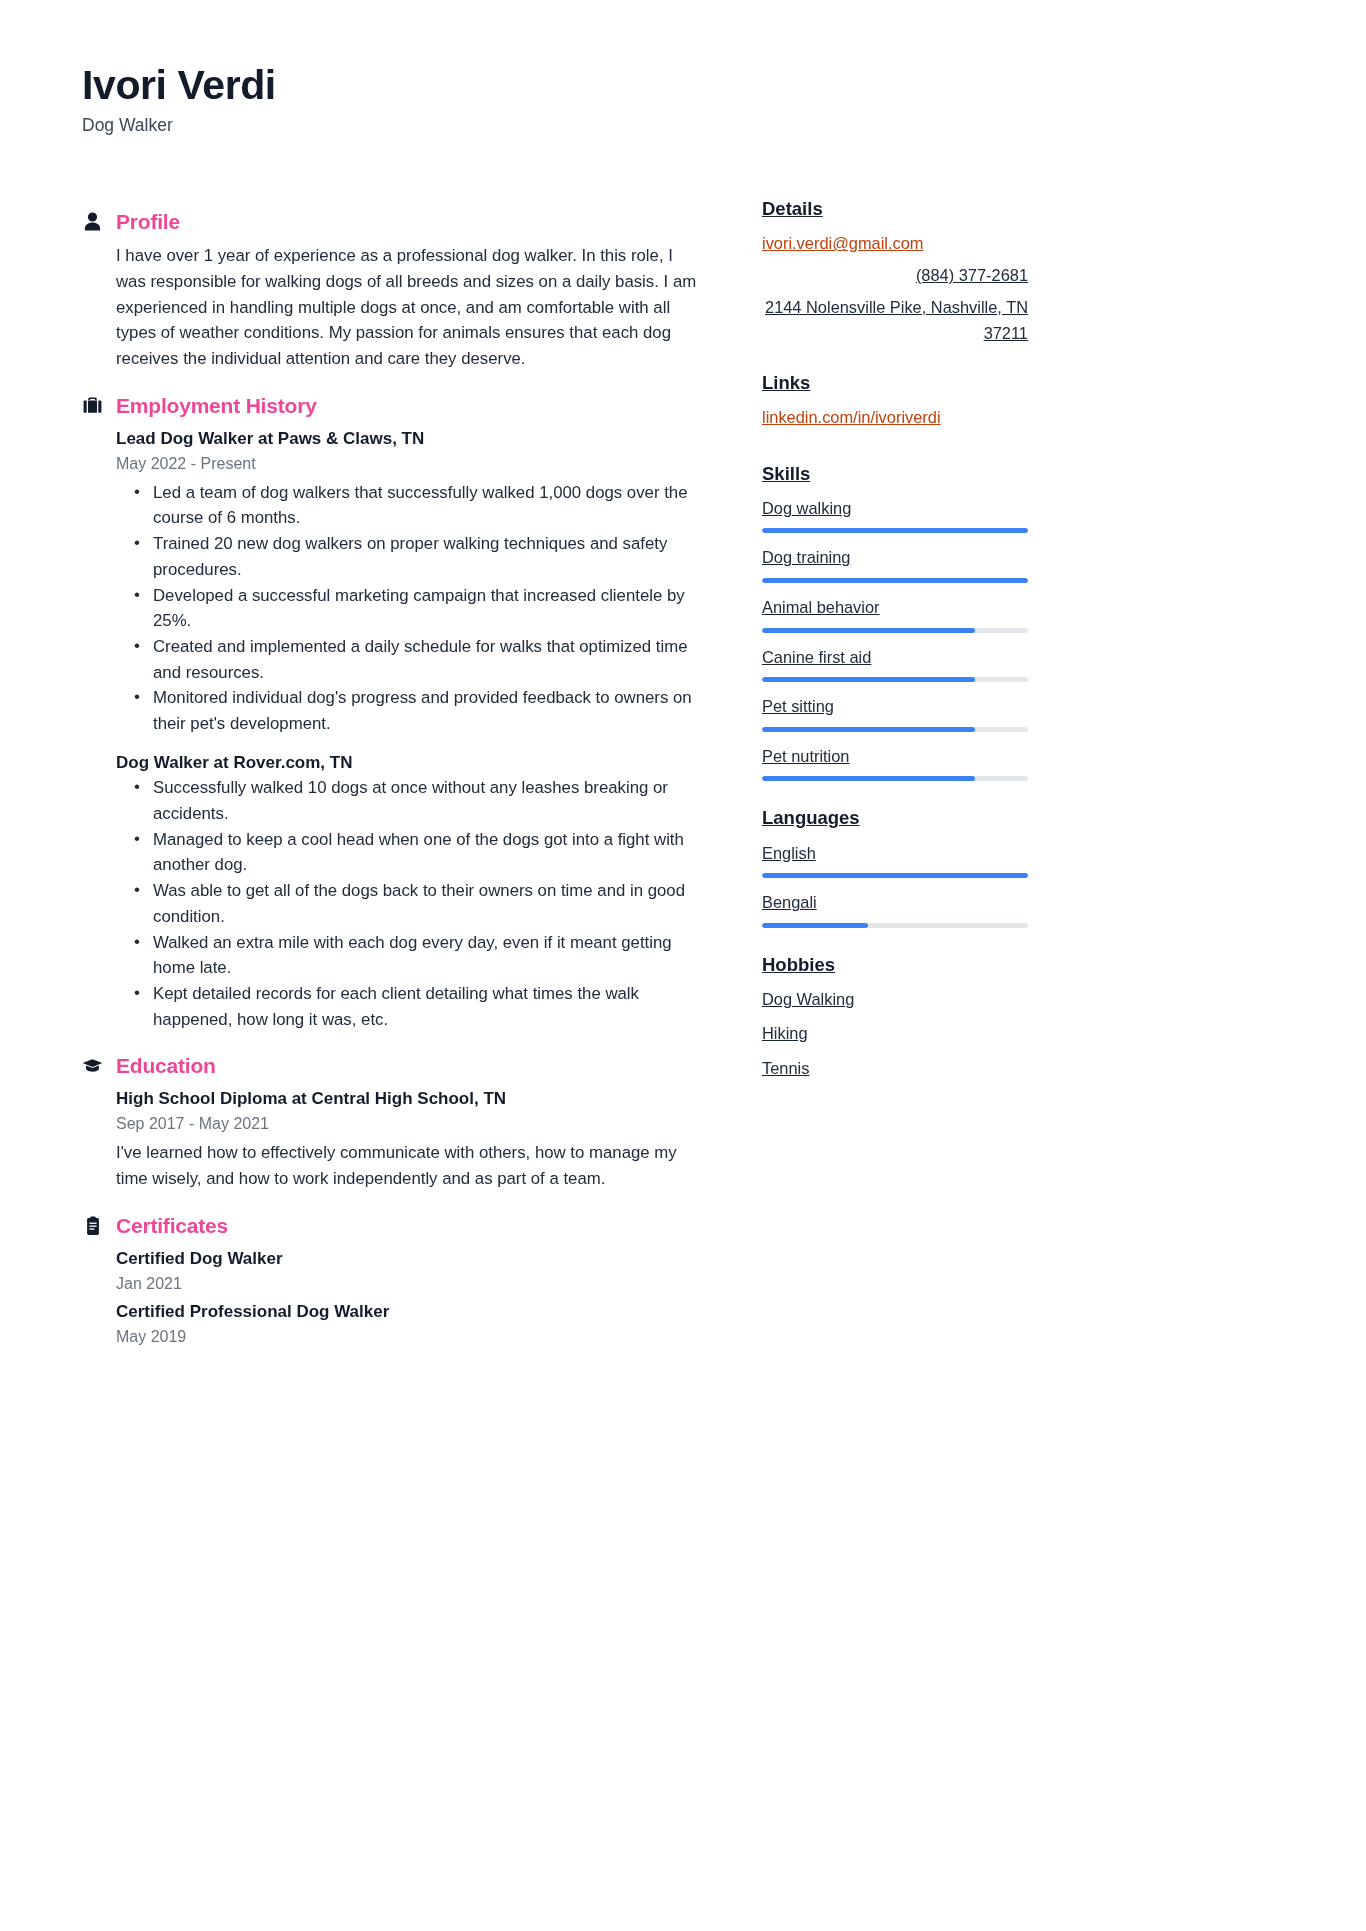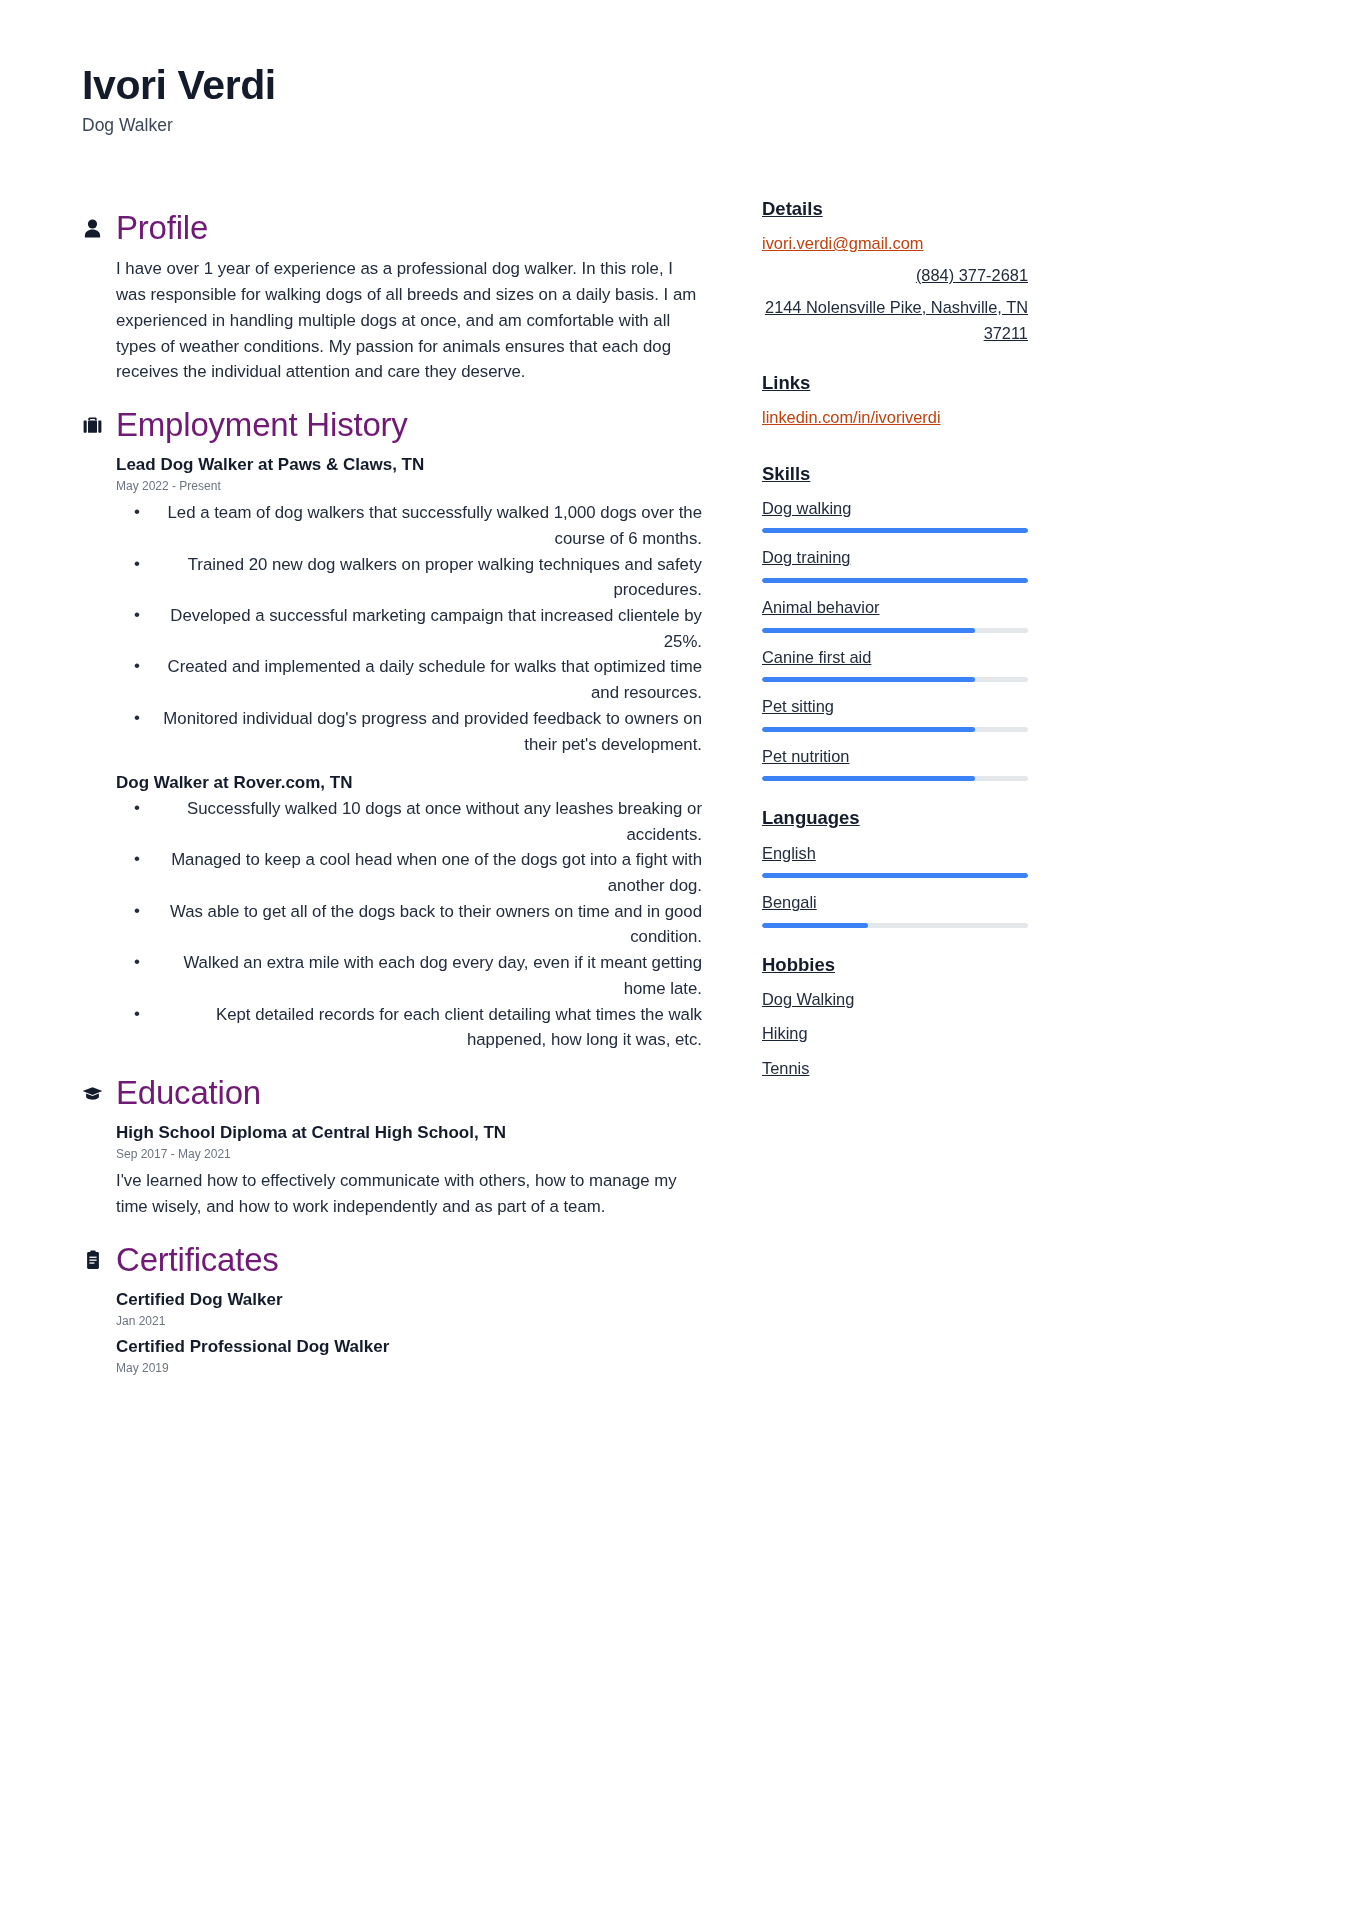--- a/index.html
+++ b/index.html
@@ -58,24 +58,24 @@
     width: 21px;
     height: 23px;
     display: flex;
     align-items: center;
     justify-content: center;
     color: #141c2b;
     flex: 0 0 21px;
   }
   .section-head .sec-icon svg { display:block; }
   .section-title {
-    font-size: 33px;
-    font-weight: 400;
+    font-size: 21px;
+    font-weight: 700;
     letter-spacing: -0.2px;
-    color: #701a75;
+    color: #ec4899;
     line-height: 1.1;
   }
 
   .section-body { padding-left: 34px; }
 
   .para {
     font-size: 16.8px;
     line-height: 1.53;
     color: #222c3c;
   }
@@ -83,21 +83,21 @@
   .entry { margin-bottom: 3px; }
   .entry + .entry { margin-top: 14px; }
   .entry-title {
     font-size: 17px;
     font-weight: 700;
     color: #141c2b;
     line-height: 1.4;
     margin-bottom: 1px;
   }
   .entry-date {
-    font-size: 12px;
+    font-size: 16px;
     color: #6b7480;
     line-height: 1.45;
     margin-bottom: 5px;
   }
   .entry-desc {
     font-size: 16.8px;
     line-height: 1.53;
     color: #222c3c;
     margin-top: 2px;
   }
@@ -106,21 +106,20 @@
     margin: 0 0 0 4px;
     padding: 0;
   }
   ul.bullets li {
     position: relative;
     padding-left: 33px;
     font-size: 16.8px;
     line-height: 1.53;
     color: #222c3c;
     margin-bottom: 0px;
-    text-align: right;
   }
   ul.bullets li::before {
     content: "\2022";
     position: absolute;
     left: 14px;
     top: -1px;
     font-size: 17px;
     color: #222c3c;
   }
 

